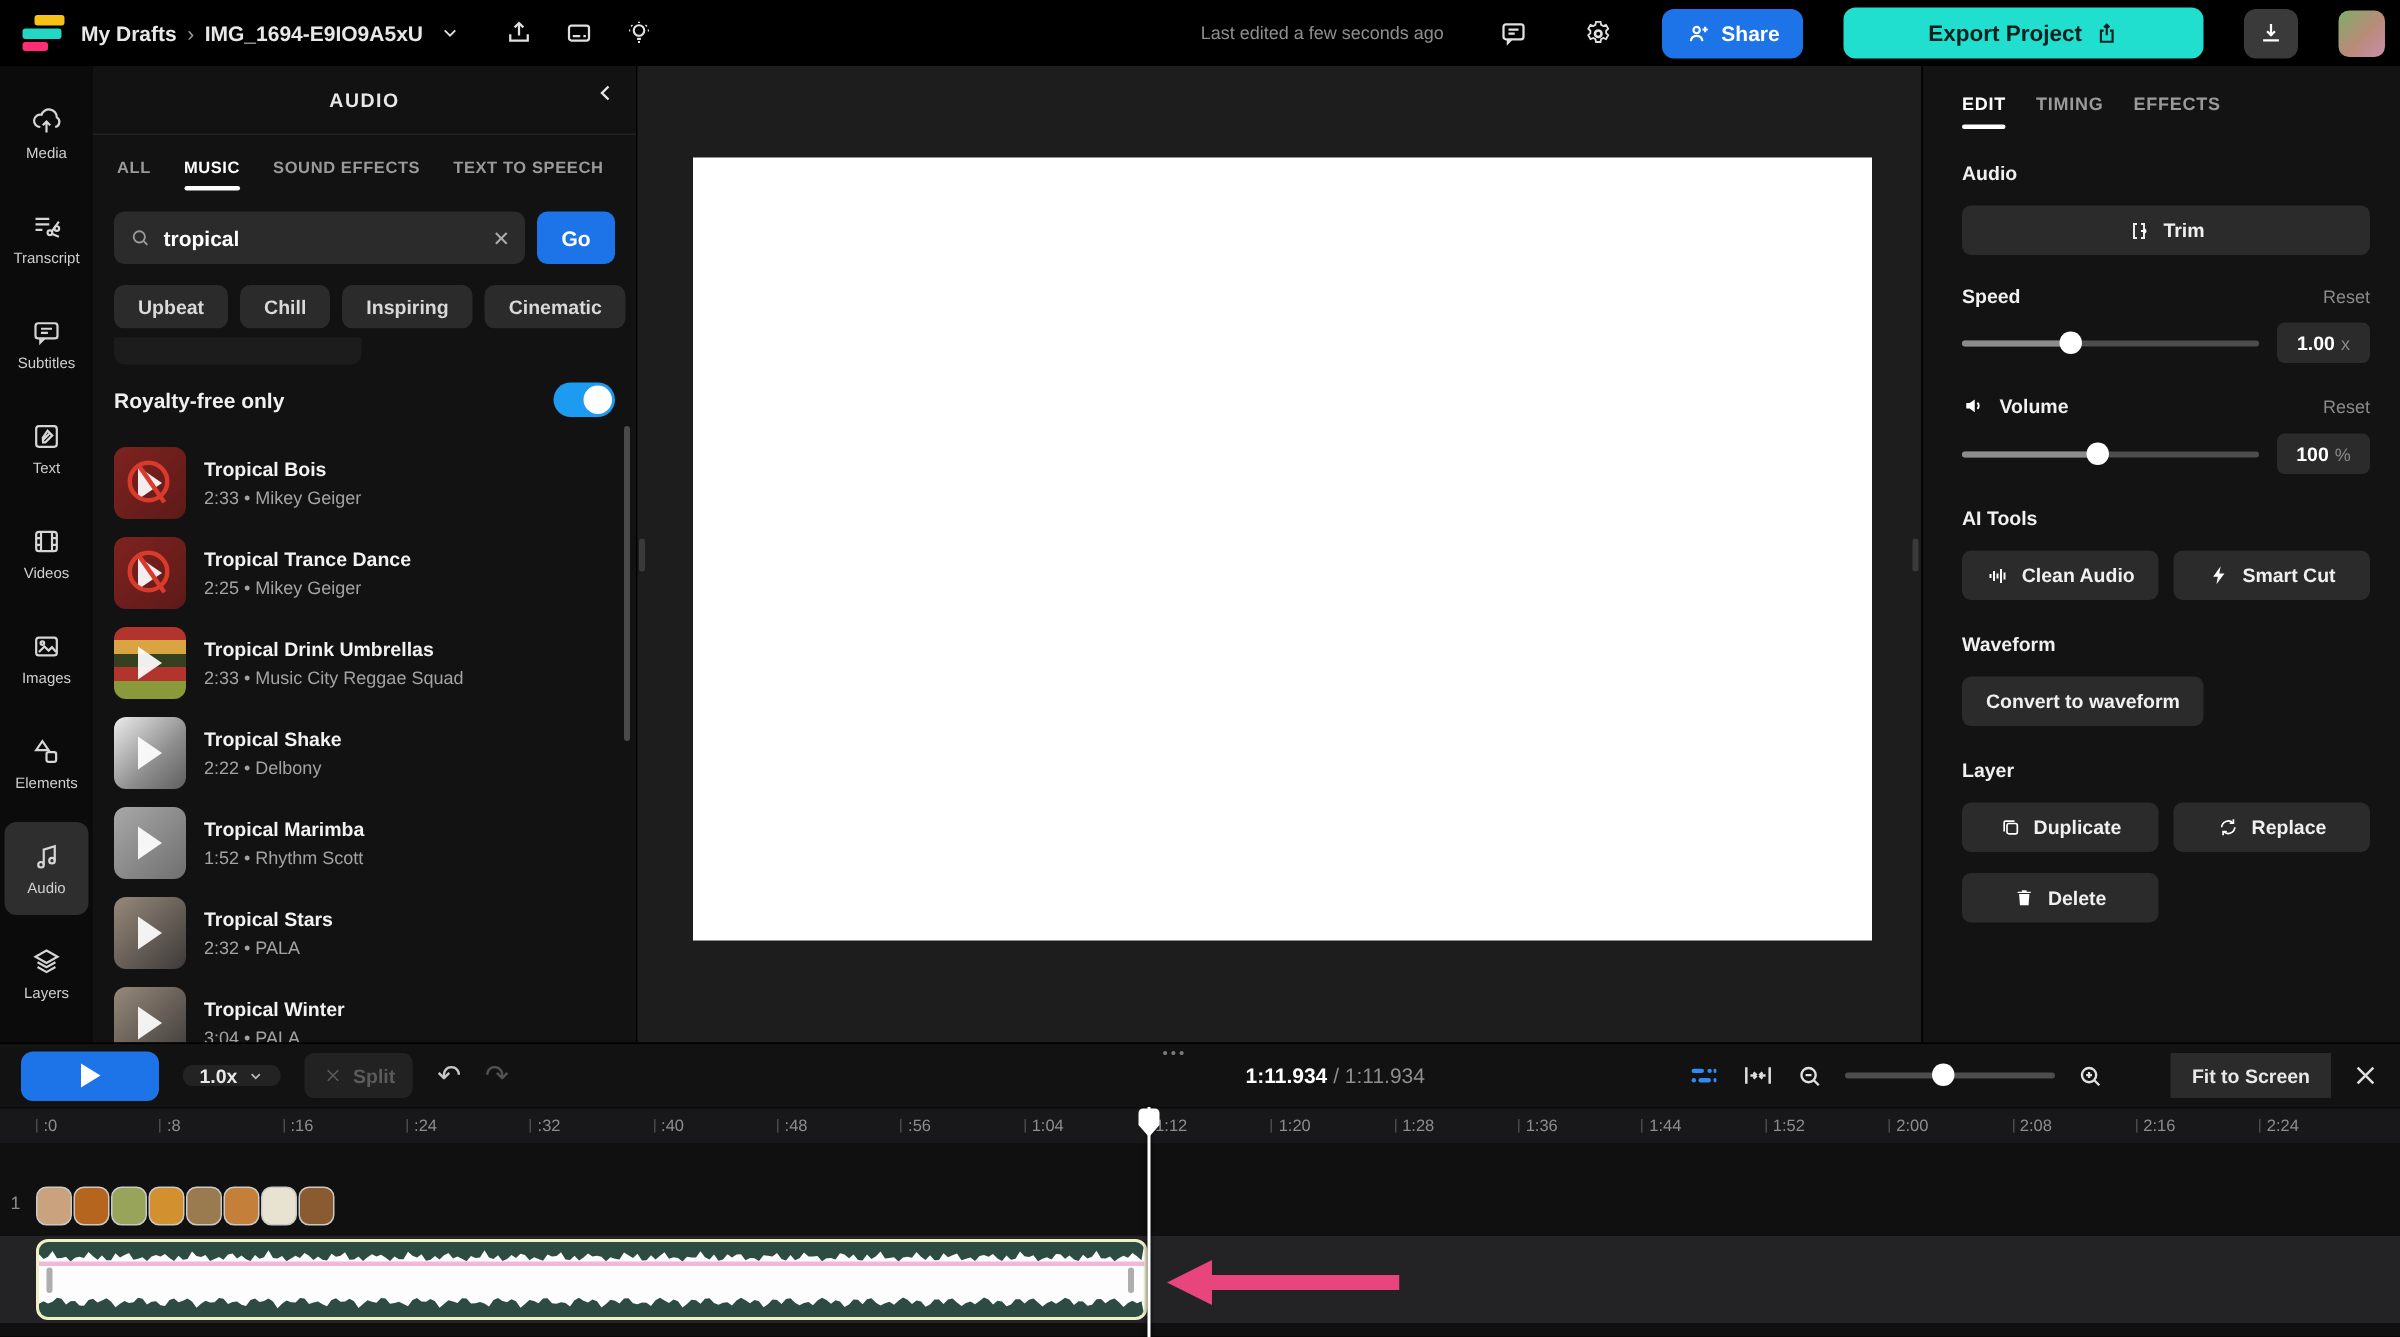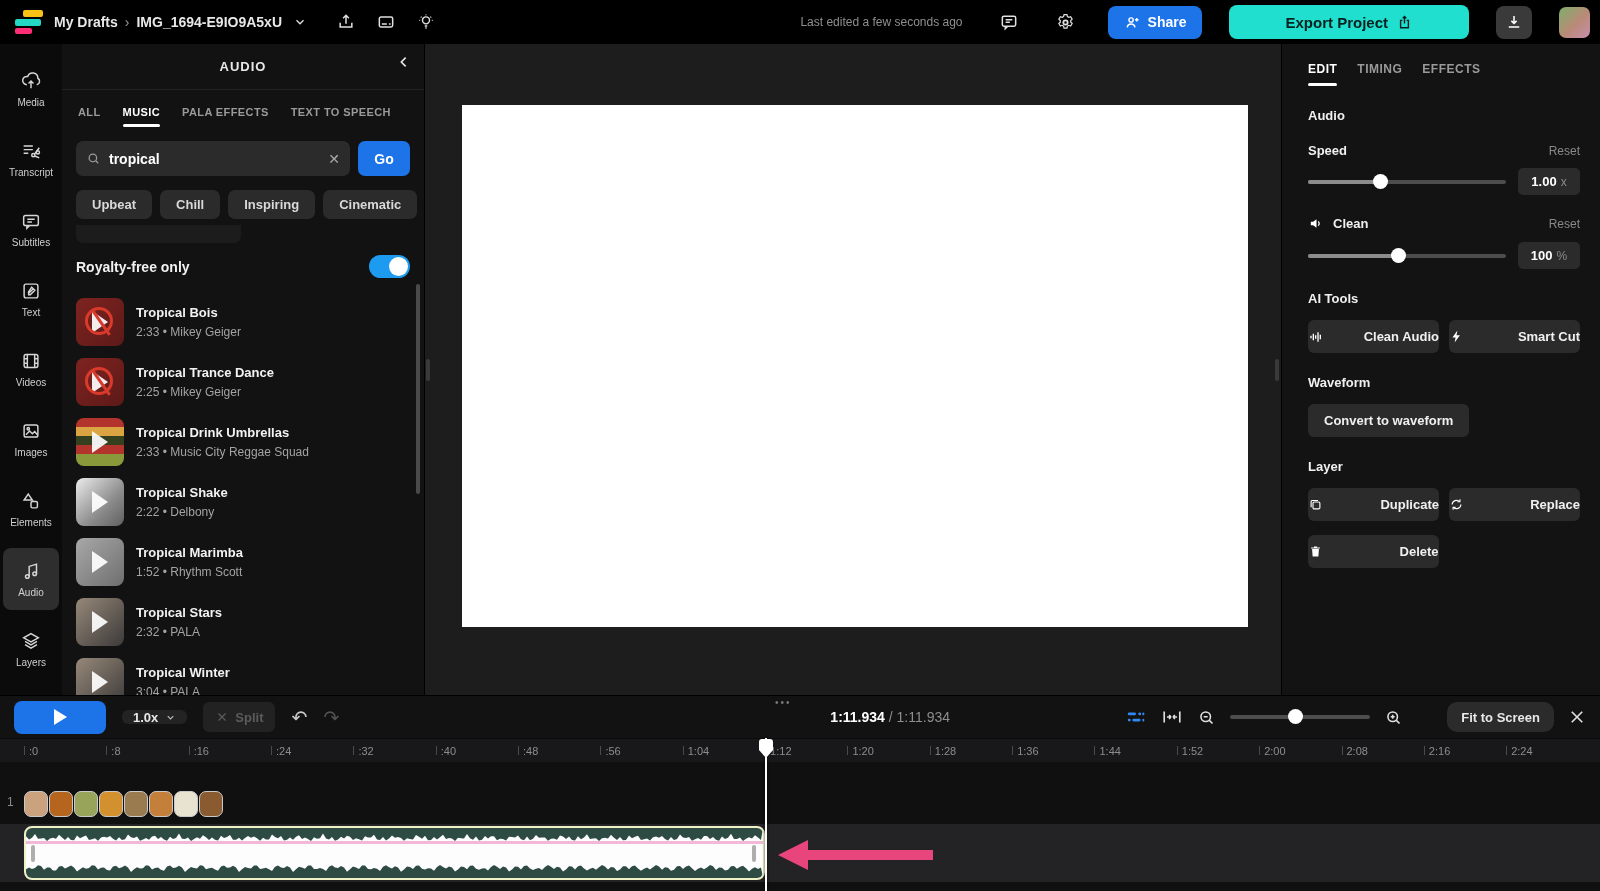--- a/index.html
+++ b/index.html
@@ -124,21 +124,21 @@
   .slider .fill { position:absolute; left:0; top:0; bottom:0; background:#8c8c8c; border-radius:2px; }
   .slider .handle { position:absolute; top:-6px; width:15px; height:15px; border-radius:50%;
                     background:#fff; }
   .value-box { width:62px; height:27px; background:#2b2b2b; border-radius:5px; display:flex;
                align-items:center; justify-content:center; gap:4px; flex:0 0 auto; }
   .value-box b { font-size:13px; color:#fff; }
   .value-box span { font-size:12px; color:#8a8a8a; }
   .btn-pair { display:flex; gap:10px; margin-top:14px; }
   .btn-half { flex:1; height:33px; background:#2b2b2b; color:#f0f0f0; border:none;
               border-radius:6px; font-size:13px; font-weight:bold; display:flex;
-              align-items:center; justify-content:space-between; gap:8px; }
+              align-items:center; justify-content:center; gap:8px; }
   .btn-fit-content { margin-top:14px; height:33px; background:#2b2b2b; color:#f0f0f0; border:none;
                      border-radius:6px; font-size:13px; font-weight:bold; padding:0 16px;
                      display:inline-flex; align-items:center; gap:8px; }
 
   
   .timeline { position:absolute; left:0; top:695px; width:1600px; height:196px; background:#101011;
               border-top:1px solid #000; }
   .tl-toolbar { position:relative; height:42px; display:flex; align-items:center; padding:0 14px;
                 gap:16px; background:#121213; }
   .drag-dots { position:absolute; left:775px; top:1px; color:#7a7a7a; font-size:10px;
@@ -154,21 +154,21 @@
                font-size:13px; font-weight:bold; display:flex; align-items:center; gap:6px;
                padding:0 12px; }
   .undo { color:#c9c9c9; font-size:19px; } .redo { color:#525252; font-size:19px; }
   .tl-time { position:absolute; left:620px; width:330px; text-align:right; font-size:14px;
              color:#8e8e8e; }
   .tl-time b { color:#fff; }
   .tl-right { margin-left:auto; display:flex; align-items:center; gap:14px; }
   .zoom-slider { position:relative; width:140px; height:4px; background:#4d4d4d; border-radius:2px; }
   .zoom-slider .handle { position:absolute; left:58px; top:-6px; width:15px; height:15px;
                          border-radius:50%; background:#fff; }
-  .btn-fit { height:30px; background:#2b2b2b; border:none; border-radius:10px; color:#e8e8e8;
+  .btn-fit { height:30px; background:#2b2b2b; border:none; border-radius:0; color:#e8e8e8;
              font-size:13px; font-weight:bold; padding:0 14px;margin-left:30px; }
   .ruler { position:relative; height:24px; background:#18181a; border-top:1px solid #0a0a0a;
            display:flex; padding-left:24px; overflow:hidden; }
   .ruler-cell { width:82.35px; flex:0 0 auto; display:flex; align-items:center; gap:4px; }
   .ruler-cell .tick { width:1px; height:9px; background:#4a4a4a; }
   .ruler-label { font-size:11px; color:#8d8d8d; }
   .gutter-num { position:absolute; left:7px; font-size:12px; color:#8a8a8a; }
   .track1-thumbs { position:absolute; left:24px; top:95px; display:flex; gap:1px; }
   .food-thumb { width:24px; height:26px; border-radius:7px; border:1px solid #c9c9c9; }
   .track2-row { position:absolute; left:0; top:128px; width:1600px; height:58px; background:#232325; }
@@ -353,21 +353,21 @@
     <span class="ap-title">AUDIO</span>
     <span class="ap-collapse">
       <svg class="ic" width="16" height="16" viewBox="0 0 24 24" fill="none" stroke="#e8e8e8" stroke-width="2.4">
           <path d="M14.5 5.5 8 12l6.5 6.5"></path>
         </svg>
     </span>
   </div>
   <div class="ap-tabs">
     <span class="ap-tab">ALL</span>
     <span class="ap-tab active">MUSIC</span>
-    <span class="ap-tab">PALA EFFECTS</span>
+    <span class="ap-tab">SOUND EFFECTS</span>
     <span class="ap-tab">TEXT TO SPEECH</span>
   </div>
   <div class="ap-search-row">
     <div class="ap-search">
       <span>
           <svg class="ic" width="15" height="15" viewBox="0 0 24 24" fill="none" stroke="#9a9a9a" stroke-width="2">
             <circle cx="11" cy="11" r="6"></circle>
             <path d="m15.6 15.6 4 4"></path>
           </svg>
         </span>
@@ -453,20 +453,29 @@
   <div class="grip right"></div>
 </div>
 
 <div class="inspector">
   <div class="ins-tabs">
     <span class="ins-tab active">EDIT</span>
     <span class="ins-tab">TIMING</span>
     <span class="ins-tab">EFFECTS</span>
   </div>
   <div class="ins-sec-label">Audio</div>
+  <button class="btn-wide">
+    <span>
+        <svg class="ic" width="16" height="16" viewBox="0 0 24 24" fill="none" stroke="#fff" stroke-width="2">
+          <path d="M10 5H7v14h3M14 5h3v14h-3" opacity=".9"></path>
+          <path d="M13 12h5m0 0-2-2m2 2-2 2" transform="translate(1,0)"></path>
+        </svg>
+      </span>
+    <span>Trim</span>
+  </button>
   <div class="row-split">
     <span class="ins-sec-label" style="margin-top:0">Speed</span>
     <span class="reset">Reset</span>
   </div>
   <div class="slider-row">
     <div class="slider">
       <span class="fill" style="width:36%"></span>
         <span class="handle" style="left:33%"></span>
     </div>
     <div class="value-box">
@@ -475,21 +484,21 @@
     </div>
   </div>
   <div class="row-split">
     <span style="display:flex;align-items:center;gap:8px">
       <span>
           <svg class="ic" width="17" height="17" viewBox="0 0 24 24" fill="#fff" stroke="none">
             <path d="M4 9.5v5h3.2L12 18V6L7.2 9.5H4z"></path>
             <path d="M14.5 9a4.2 4.2 0 0 1 0 6" fill="none" stroke="#fff" stroke-width="1.8"></path>
           </svg>
         </span>
-      <span class="ins-sec-label" style="margin-top:0">Clean</span>
+      <span class="ins-sec-label" style="margin-top:0">Volume</span>
     </span>
     <span class="reset">Reset</span>
   </div>
   <div class="slider-row">
     <div class="slider">
       <span class="fill" style="width:45%"></span>
         <span class="handle" style="left:42%"></span>
     </div>
     <div class="value-box">
       <b>100</b>

